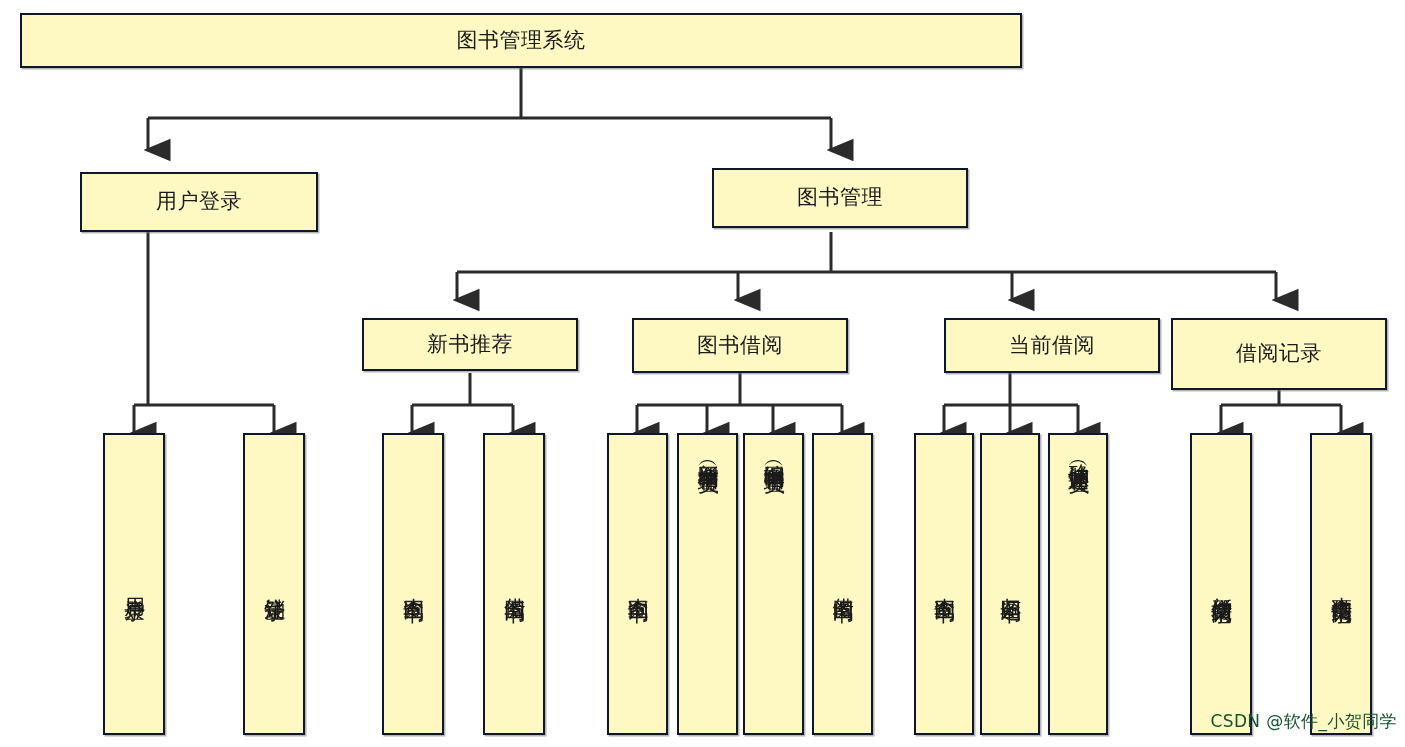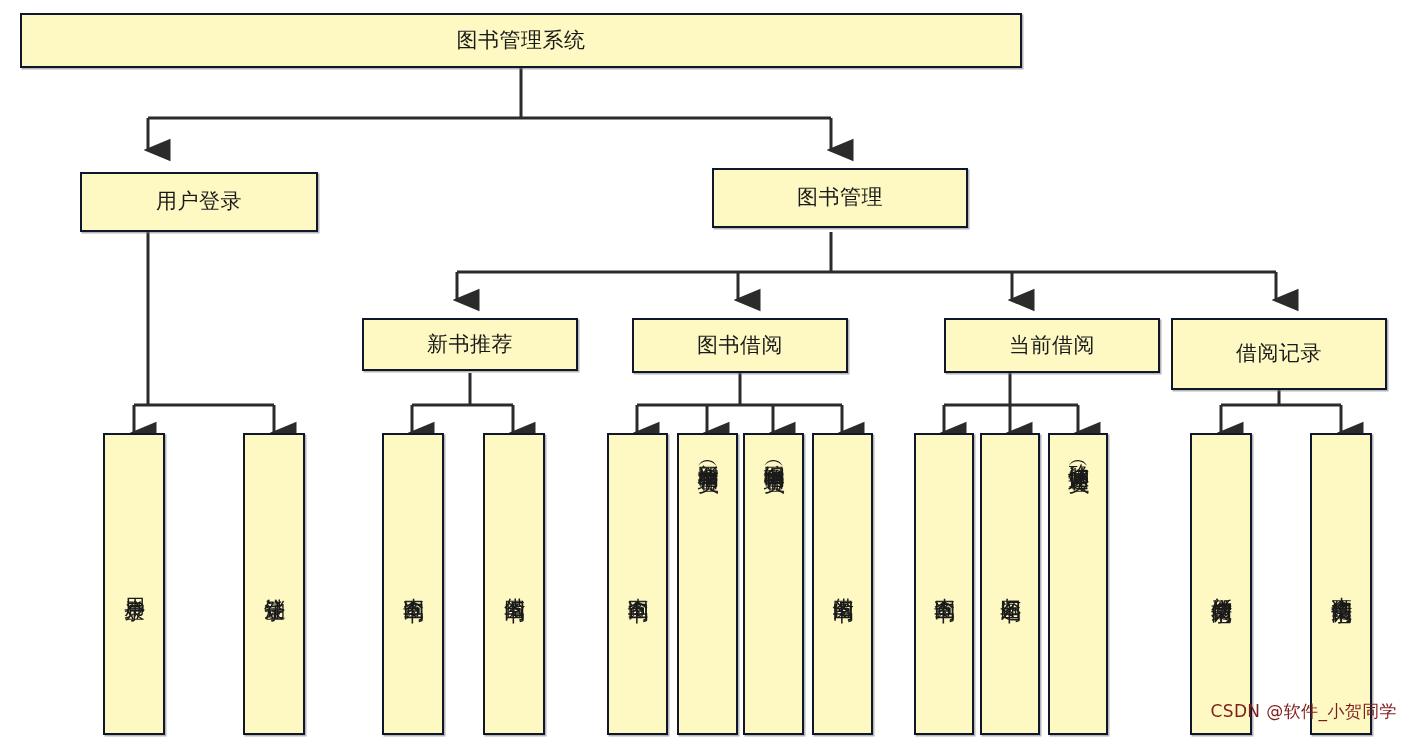--- a/index.html
+++ b/index.html
@@ -64,23 +64,23 @@
     position: absolute;
     left: 0;
     top: 0;
     width: 1405px;
     height: 747px;
     pointer-events: none;
   }
   #watermark {
     position: absolute;
     right: 8px;
-    bottom: 24px;
+    bottom: 14px;
     font-size: 17px;
-    color: #7f1d1d;
+    color: #14532d;
     white-space: nowrap;
     letter-spacing: 0.4px;
     margin-top: 32px;
   }
 </style>
 </head>
 <body>
 
 <div id="diagram-root">
 

